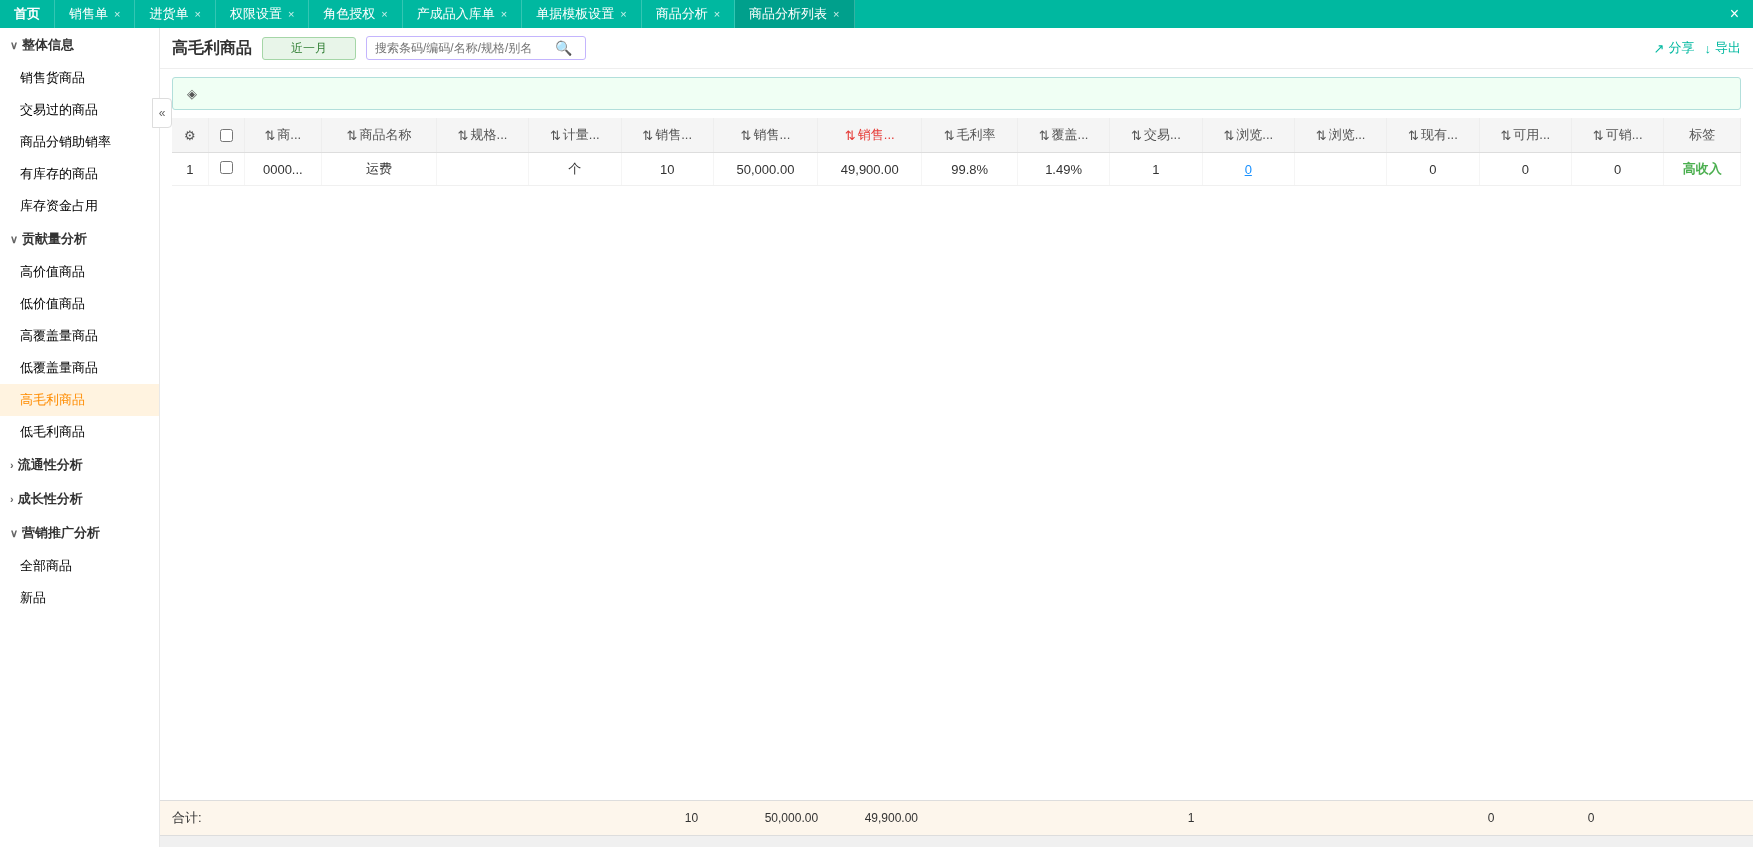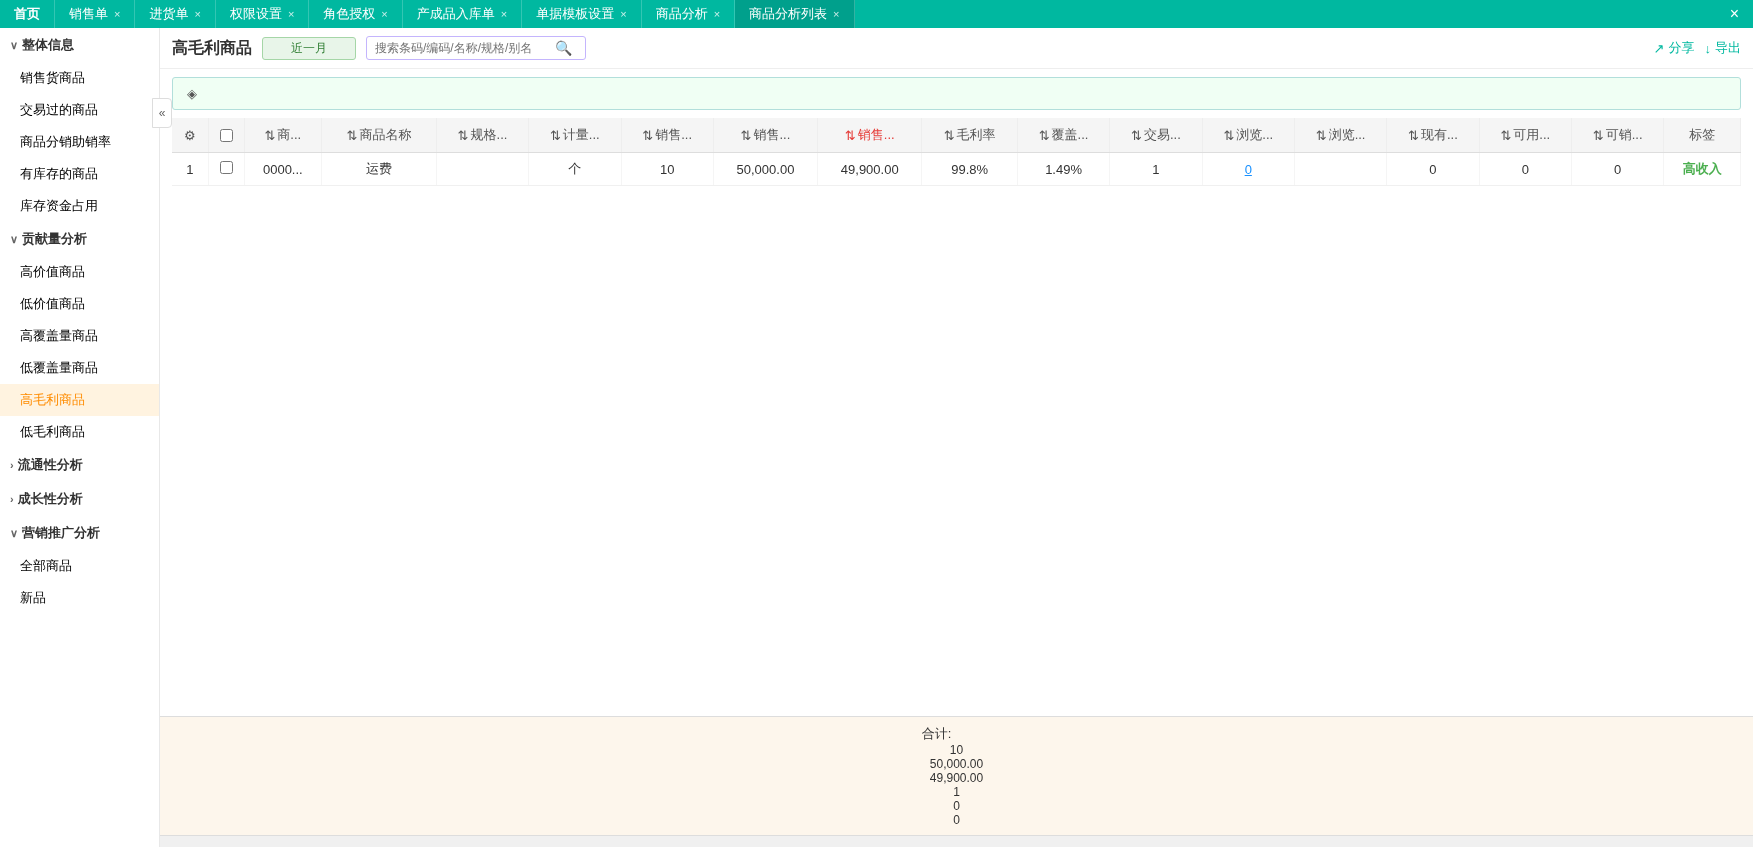--- a/index.html
+++ b/index.html
@@ -98,22 +98,22 @@
     th .col-label { display: flex; align-items: center; justify-content: center; gap: 2px; }
     td {
       padding: 7px 6px; text-align: center; border-bottom: 1px solid #f0f0f0; border-right: 1px solid #f5f5f5;
       color: #333; white-space: nowrap;
     }
     td.tag-cell { color: #4caf50; font-weight: bold; }
     td.link-cell { color: #1890ff; text-decoration: underline; cursor: pointer; }
 
     
     .table-footer {
-      background: #fdf6ec; border-top: 1px solid #ddd; padding: 8px 0; display: flex; align-items: center;
-      flex-shrink: 0; font-size: 13px; flex-direction: column;
+      background: #fdf6ec; border-top: 1px solid #ddd; padding: 8px 12px; display: flex; align-items: center;
+      flex-shrink: 0; font-size: 13px;
     }
     .footer-label { color: #333; margin-right: 40px; }
     .footer-cell { flex: 1; text-align: center; color: #333; font-size: 12px; }
 
     
     .scroll-bar-area {
       height: 12px; background: #f0f0f0; border-top: 1px solid #ddd; flex-shrink: 0;
     }
   </style>
 </head>

